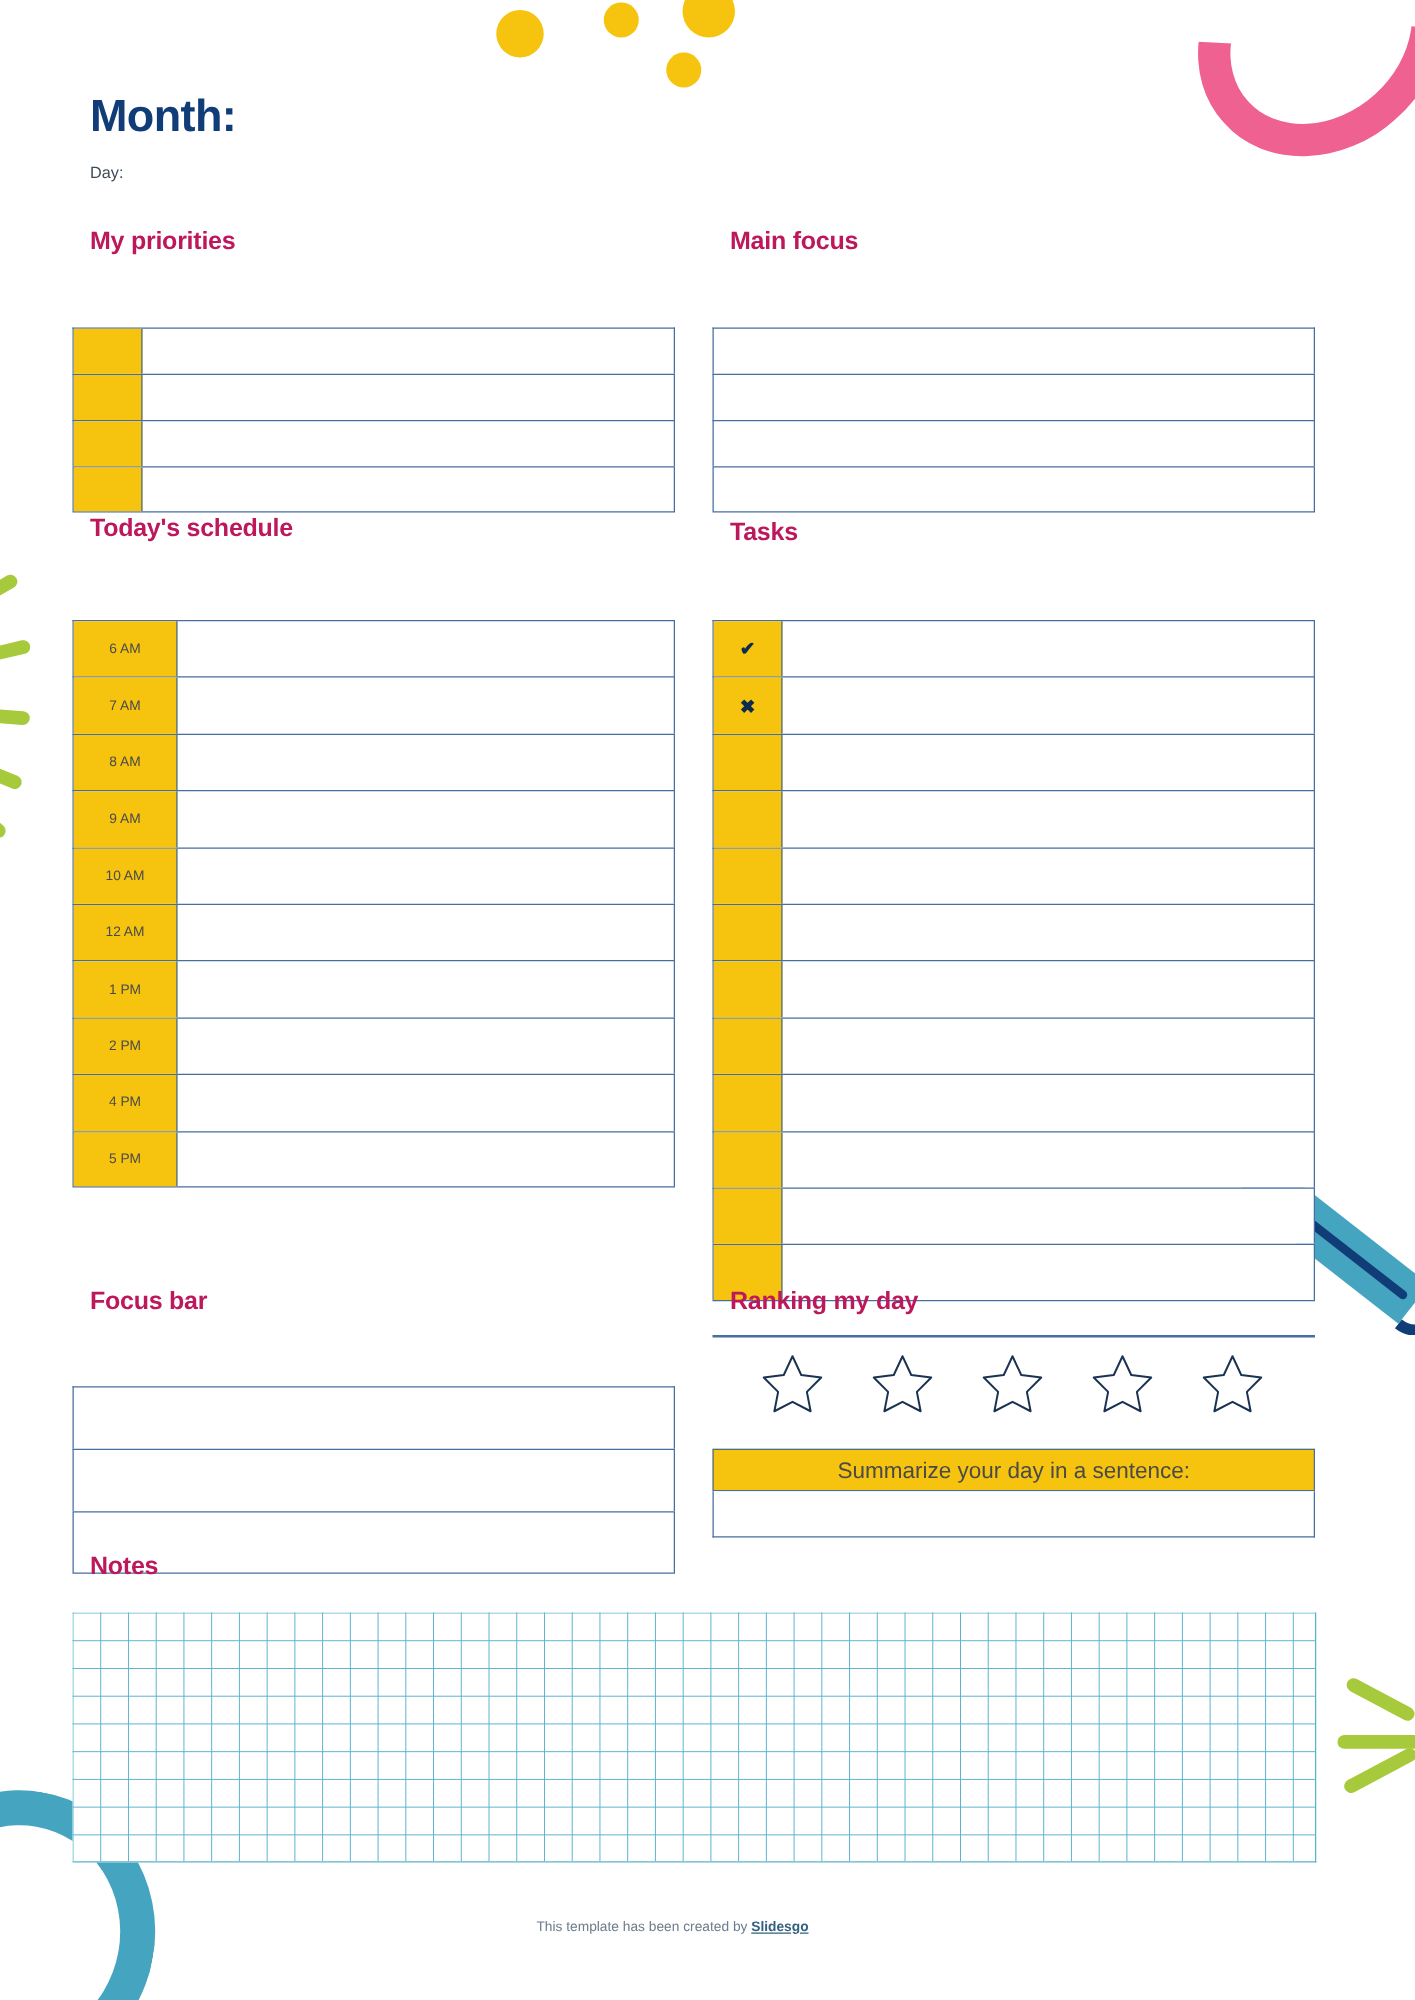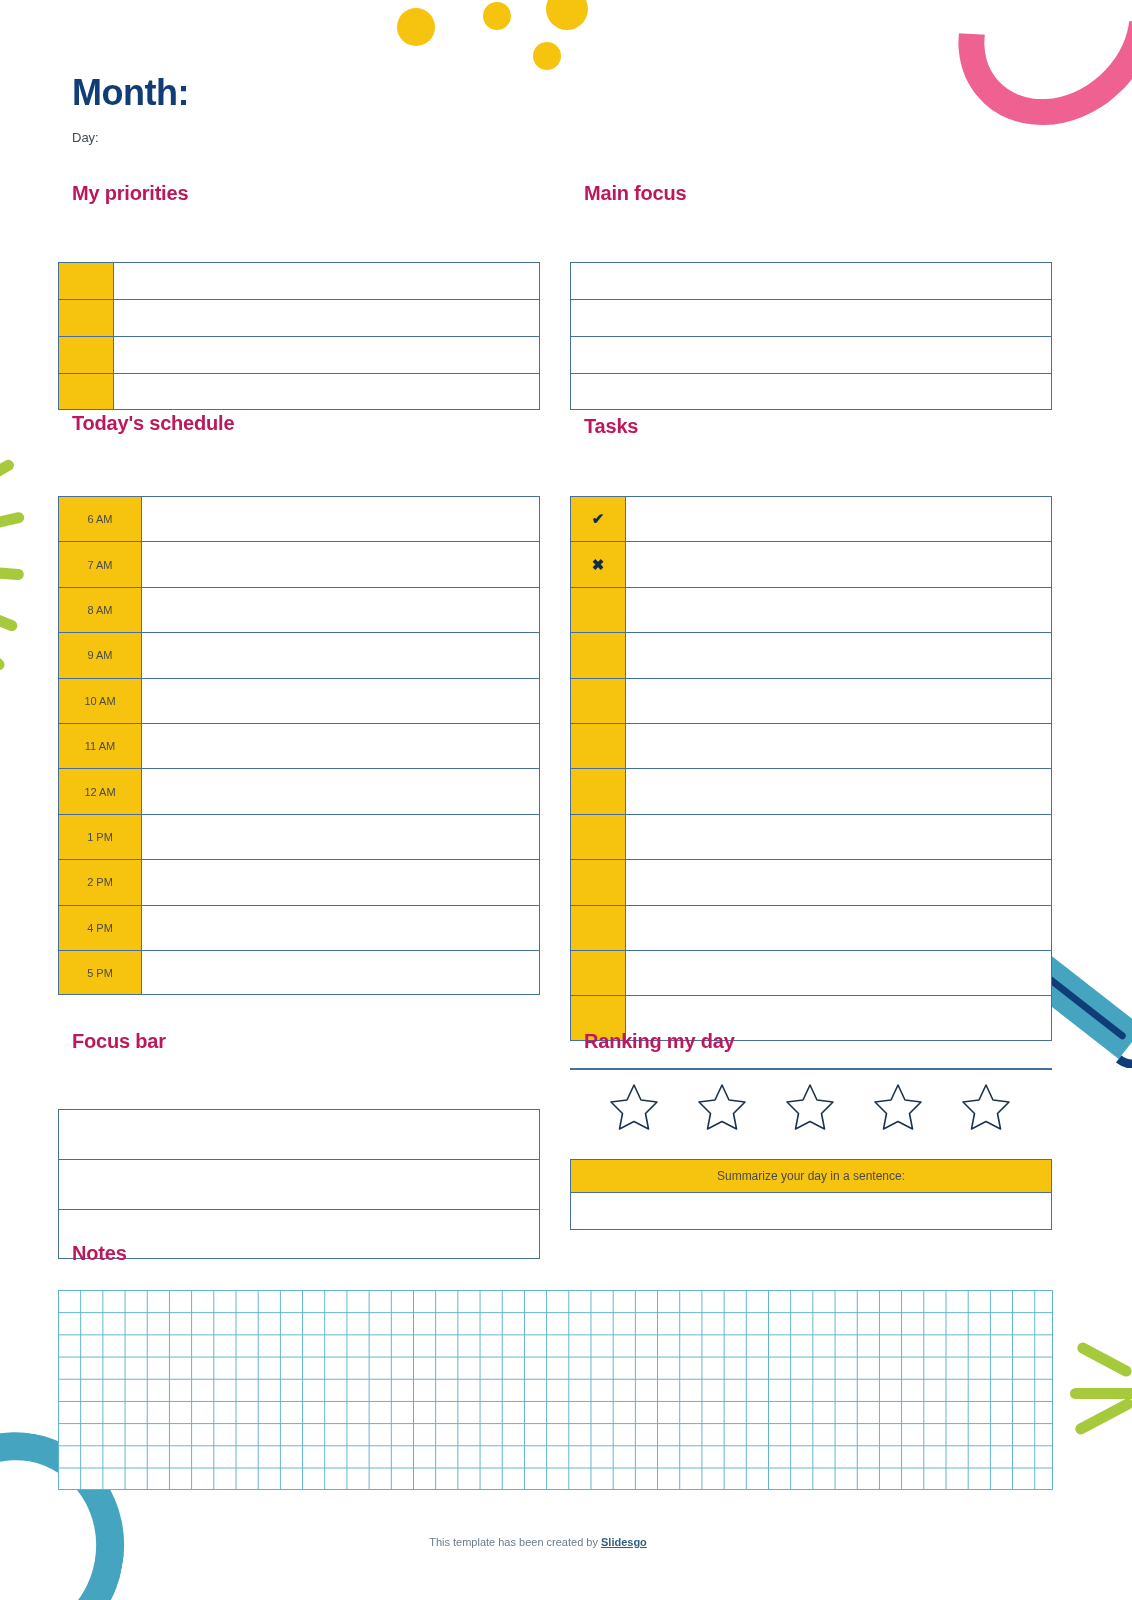--- a/index.html
+++ b/index.html
@@ -120,21 +120,21 @@
   }
   .stars {
     position: absolute;
     display: flex; gap: 36px;
   }
   .summary-head {
     position: absolute;
     background: #f6c40e;
     border: 1px solid #456f9e;
     display: flex; align-items: center; justify-content: center;
-    font-size: 12px; color: #4a4a4a;
+    font-size: 18px; color: #4a4a4a;
   }
   .summary-box {
     position: absolute;
     border: 1px solid #456f9e;
     border-top: none;
     background: #fff;
   }
 
   
   .notes-grid {
@@ -249,24 +249,20 @@
       </div>
       <div class="row">
         <div class="cell-yellow">9 AM</div>
         <div class="cell-blank"></div>
       </div>
       <div class="row">
         <div class="cell-yellow">10 AM</div>
         <div class="cell-blank"></div>
       </div>
       <div class="row">
-        <div class="cell-yellow">11 AM</div>
-        <div class="cell-blank"></div>
-      </div>
-      <div class="row">
         <div class="cell-yellow">12 AM</div>
         <div class="cell-blank"></div>
       </div>
       <div class="row">
         <div class="cell-yellow">1 PM</div>
         <div class="cell-blank"></div>
       </div>
       <div class="row">
         <div class="cell-yellow">2 PM</div>
         <div class="cell-blank"></div>

